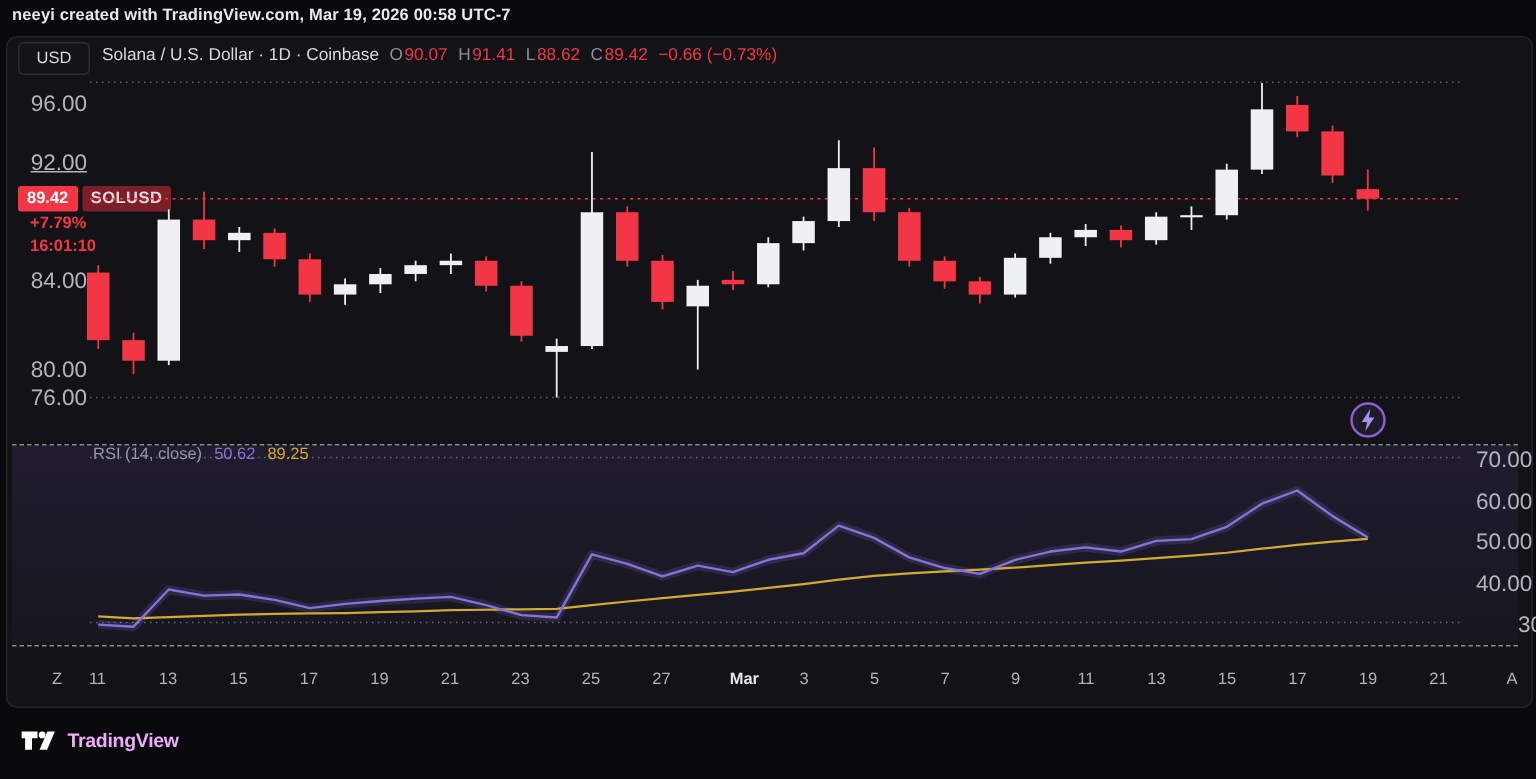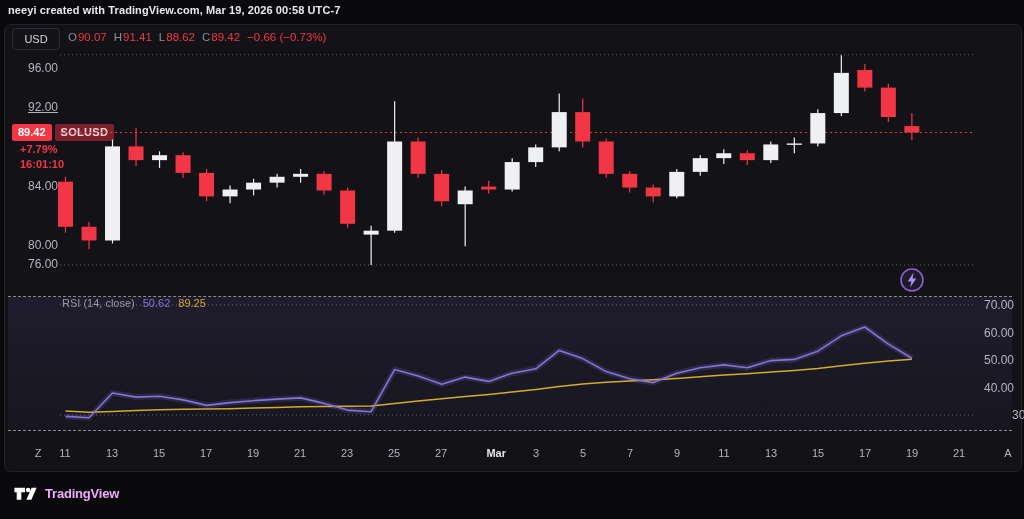--- a/index.html
+++ b/index.html
@@ -7,21 +7,21 @@
   .abs{position:absolute}
   .attribution{left:8px;top:4px;font-size:11px;font-weight:700;color:#e8e9ec;letter-spacing:.1px}
   .widget{left:4px;top:24px;width:1016px;height:446px;background:#131317;border:1px solid #222228;border-radius:7px}
   .usd-btn{left:12px;top:28px;width:46px;height:20px;border:1px solid #2a2e39;border-radius:4px;
     color:#d5d8de;font-size:11px;display:flex;align-items:center;justify-content:center;background:#131317;cursor:pointer}
   .symbol-bar{left:68px;top:31px;display:flex;align-items:center;gap:7px;font-size:11.5px;white-space:nowrap}
   .symbol-title{color:#d9dadd}
   .seg .l{color:#8c8f98;margin-right:1px}
   .seg .v{color:#f23645}
   .chg{color:#f23645}
-  .price-axis-label,.rsi-axis-label{position:absolute;font-size:12px;color:#b2b5be;width:40px}
+  .price-axis-label,.rsi-axis-label{position:absolute;font-size:15px;color:#b2b5be;width:40px}
   .price-axis-label{left:18px;text-align:right}
   .rsi-axis-label{left:984px;text-align:left}
   .price-label-group{left:12px;top:124px;font-size:11px;font-weight:700;line-height:13px}
   .plg-row{display:flex;gap:3px;align-items:center}
   .badge-price{background:#f23645;color:#fff;padding:2px 6px;border-radius:2px}
   .badge-symbol{background:#7b202b;color:#f1d7d9;padding:2px 6px;border-radius:2px;letter-spacing:.3px}
   .plg-red{color:#f23645;margin-top:2px;padding-left:8px}
   .dash-sep{left:8px;width:1004px;height:0;border-top:1px dashed rgba(255,255,255,.5)}
   .rsi-bg{left:8px;top:297px;width:1004px;height:133px;
     background:linear-gradient(180deg,rgba(124,93,210,.12),rgba(124,93,210,.04));border-radius:2px}
@@ -38,20 +38,21 @@
 </head>
 <body>
 
 <div class="abs widget"></div>
 
 <div class="abs attribution">neeyi created with TradingView.com, Mar 19, 2026 00:58 UTC-7</div>
 
 <div class="abs usd-btn">USD</div>
 
 <div class="abs symbol-bar">
+  <span class="symbol-title">Solana / U.S. Dollar · 1D · Coinbase</span>
   <span class="seg"><span class="l">O</span><span class="v">90.07</span></span>
   <span class="seg"><span class="l">H</span><span class="v">91.41</span></span>
   <span class="seg"><span class="l">L</span><span class="v">88.62</span></span>
   <span class="seg"><span class="l">C</span><span class="v">89.42</span></span>
   <span class="chg">−0.66 (−0.73%)</span>
 </div>
 
 <div class="abs" id="price-axis" style="left:0;top:40px;width:60px;height:250px;cursor:ns-resize">
     <div class="price-axis-label" style="top: 21px;">96.00</div>
     <div class="price-axis-label" style="top: 60.2px; text-decoration: underline;">92.00</div>

